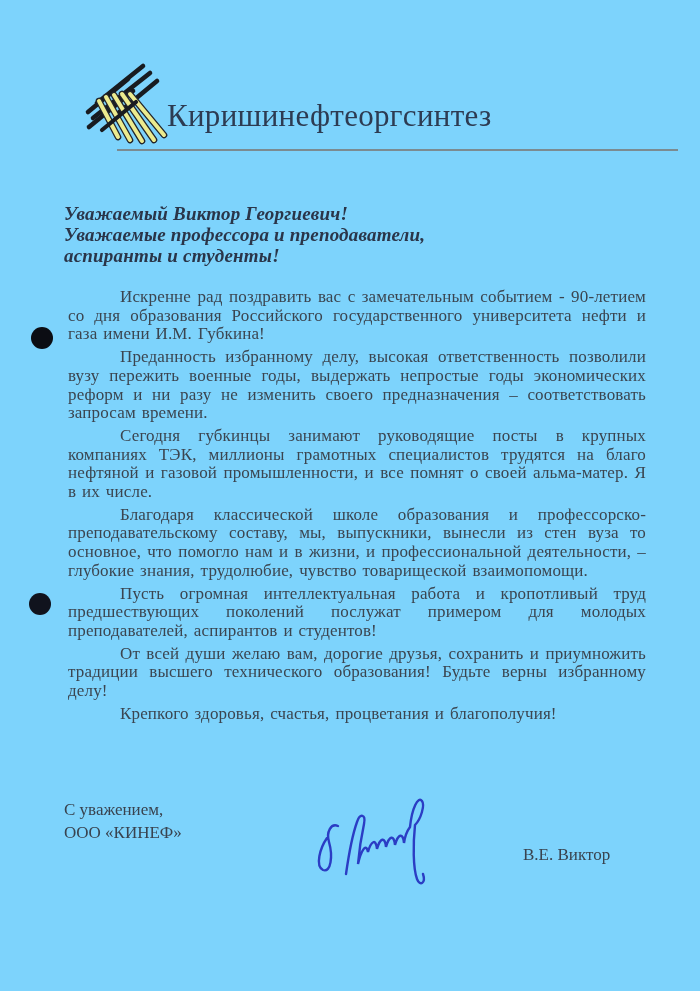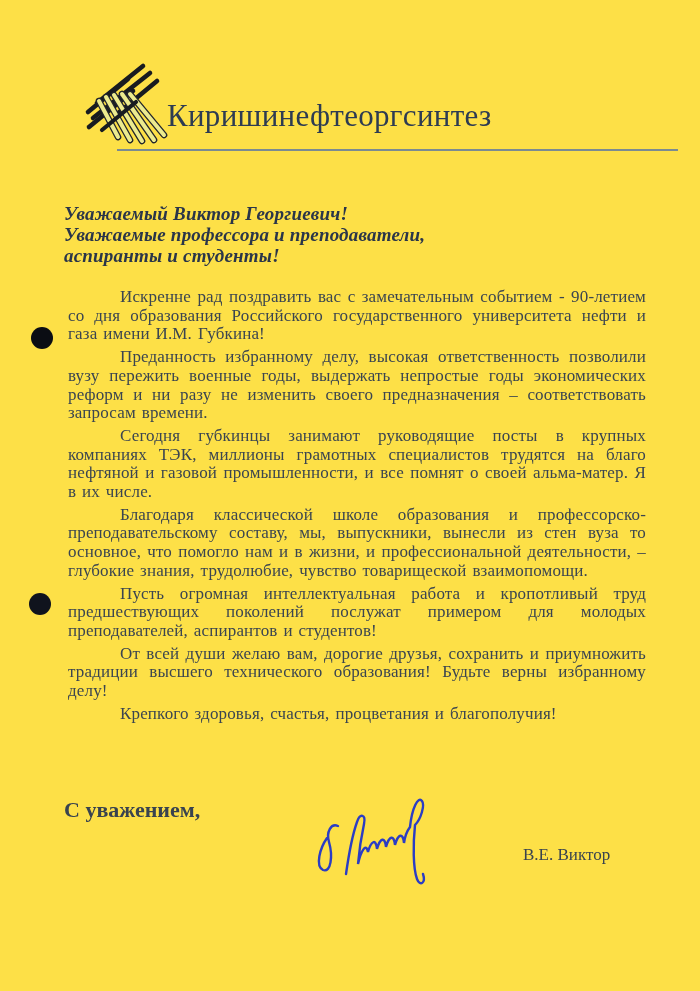--- a/index.html
+++ b/index.html
@@ -1,20 +1,20 @@
 <!DOCTYPE html>
 <html><head>
 <meta charset="utf-8">
 <style>
   html,body{margin:0;padding:0;background:#e9e9e9;}
   #page{
     position:relative;
     width:700px;height:991px;
     margin:0 auto;
-    background:#fde047;
+    background:#7dd3fc;
     overflow:hidden;
     font-family:"Liberation Serif", serif;
   }
   
   .logo-svg{position:absolute;left:82px;top:62px;width:94px;height:84px;}
   .company-name{
     position:absolute;left:167px;top:98px;
     font-size:31px;line-height:36px;color:#2d3b52;letter-spacing:.3px;
     white-space:nowrap;
   }
@@ -38,21 +38,21 @@
   
   .punch-dot{
     position:absolute;width:22px;height:22px;border-radius:50%;
     background:#0b0d13;
   }
   .punch-dot.d1{left:31px;top:327px;}
   .punch-dot.d2{left:29px;top:593px;background:#10131d;}
   
   .signoff{
     position:absolute;left:64px;top:798px;
-    font-size:22px;line-height:23px;color:#39434f;font-weight:bold;
+    font-size:17px;line-height:23px;color:#39434f;
   }
   .signature-svg{position:absolute;left:310px;top:776px;width:130px;height:122px;}
   .signer-name{
     position:absolute;left:523px;top:845px;
     font-size:17px;color:#39434f;white-space:nowrap;
   }
 </style>
 </head>
 <body>
 
@@ -104,20 +104,21 @@
     <p>Пусть огромная интеллектуальная работа и кропотливый труд предшествующих поколений послужат примером для молодых преподавателей, аспирантов и студентов!</p>
     <p>От всей души желаю вам, дорогие друзья, сохранить и приумножить традиции высшего технического образования! Будьте верны избранному делу!</p>
     <p>Крепкого здоровья, счастья, процветания и благополучия!</p>
   </div>
 
   <div class="punch-dot d1"></div>
   <div class="punch-dot d2"></div>
 
   <div class="signoff">
     <div>С уважением,</div>
+    <div>ООО «КИНЕФ»</div>
   </div>
 
   <svg class="signature-svg" viewBox="0 0 130 122" xmlns="http://www.w3.org/2000/svg">
     <g stroke="#2b3dc4" stroke-width="2.4" stroke-linecap="round" fill="none">
       <path d="M17,62 C10,72 5,90 13,94 C21,97 23,80 19,66 C16,56 21,47 28,50"></path>
       <path d="M36,98 C38,84 42,60 47,46 C50,37 56,38 54,48 C51,62 49,76 48,88
                C51,75 56,66 58,76 C61,65 66,62 67,73 C70,62 75,60 76,71
                C79,60 84,58 85,69 C88,58 93,56 94,67 C95,60 97,55 100,51
                C102,32 108,20 112,25 C115,29 111,43 105,49
                C103,68 103,92 107,103 C110,111 116,107 113,98"></path>

